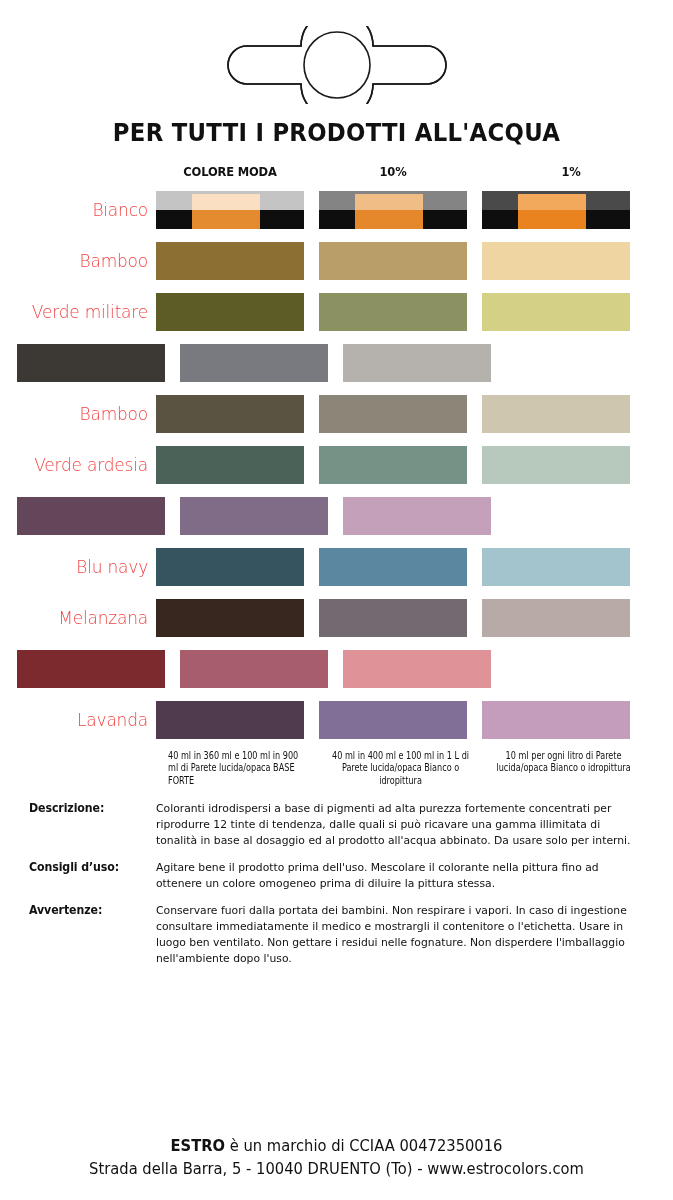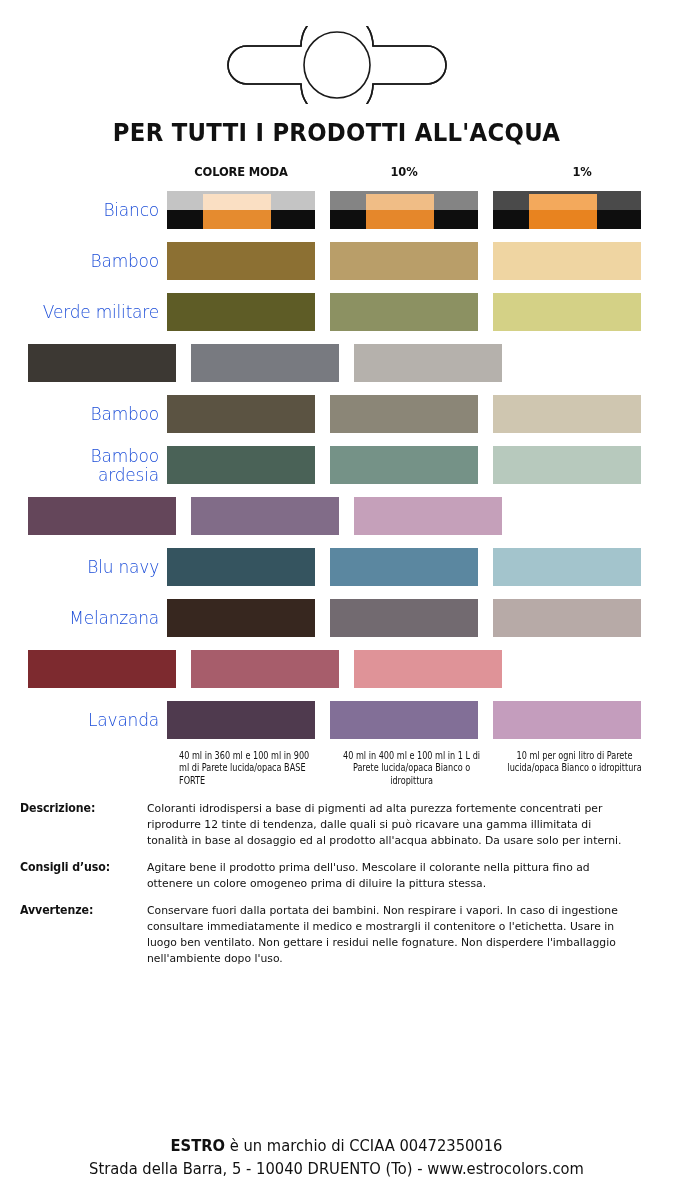--- a/index.html
+++ b/index.html
@@ -39,41 +39,41 @@
     color: #111111;
     margin: 0;
     padding: 0 0 6px 0;
     transform: scaleX(0.93);
   }
 
   
   #swatch-table {
     width: 532px;
     box-sizing: border-box;
-    padding: 6px 12px 0 28px;
+    padding: 6px 12px 0 17px;
   }
   .grid-row {
     display: flex;
     align-items: stretch;
     width: 649px;
   }
   .label-cell {
     width: 139px;
     flex: 0 0 139px;
     display: flex;
     align-items: center;
     justify-content: flex-end;
     padding-right: 8px;
     box-sizing: border-box;
     text-align: right;
     font-family: "DejaVu Sans", sans-serif;
     font-size: 17px;
     line-height: 1.06;
     font-weight: 300;
-    color: #1d4ed8;
+    color: #ef4444;
     letter-spacing: -0.2px;
   }
   .col-cell {
     flex: 0 0 163px;
     width: 163px;
     box-sizing: border-box;
     padding-right: 15px;
   }
   .col-cell:last-child { padding-right: 0; flex-basis: 178px; width: 178px; }
 
@@ -151,20 +151,21 @@
 
   
   #info {
     padding: 14px 20px 0 20px;
     box-sizing: border-box;
     width: 673px;
   }
   .info-block {
     display: flex;
     margin-bottom: 11px;
+    margin-left: 9px;
   }
   .info-term {
     flex: 0 0 127px;
     width: 127px;
     font-family: "DejaVu Sans", sans-serif;
     font-weight: bold;
     font-size: 11.6px;
     color: #111;
     letter-spacing: -0.1px;
     transform: scaleX(0.95);
@@ -308,21 +309,21 @@
           <div class="swatch" style="background: rgb(91, 83, 66);"></div>
         </div>
         <div class="col-cell">
           <div class="swatch" style="background: rgb(139, 134, 119);"></div>
         </div>
         <div class="col-cell">
           <div class="swatch" style="background: rgb(207, 198, 176);"></div>
         </div>
       </div>
       <div class="grid-row swatch-row">
-        <div class="label-cell">Bamboo ardesia</div>
+        <div class="label-cell">Verde ardesia</div>
         <div class="col-cell">
           <div class="swatch" style="background: rgb(74, 98, 87);"></div>
         </div>
         <div class="col-cell">
           <div class="swatch" style="background: rgb(117, 146, 135);"></div>
         </div>
         <div class="col-cell">
           <div class="swatch" style="background: rgb(183, 201, 189);"></div>
         </div>
       </div>

